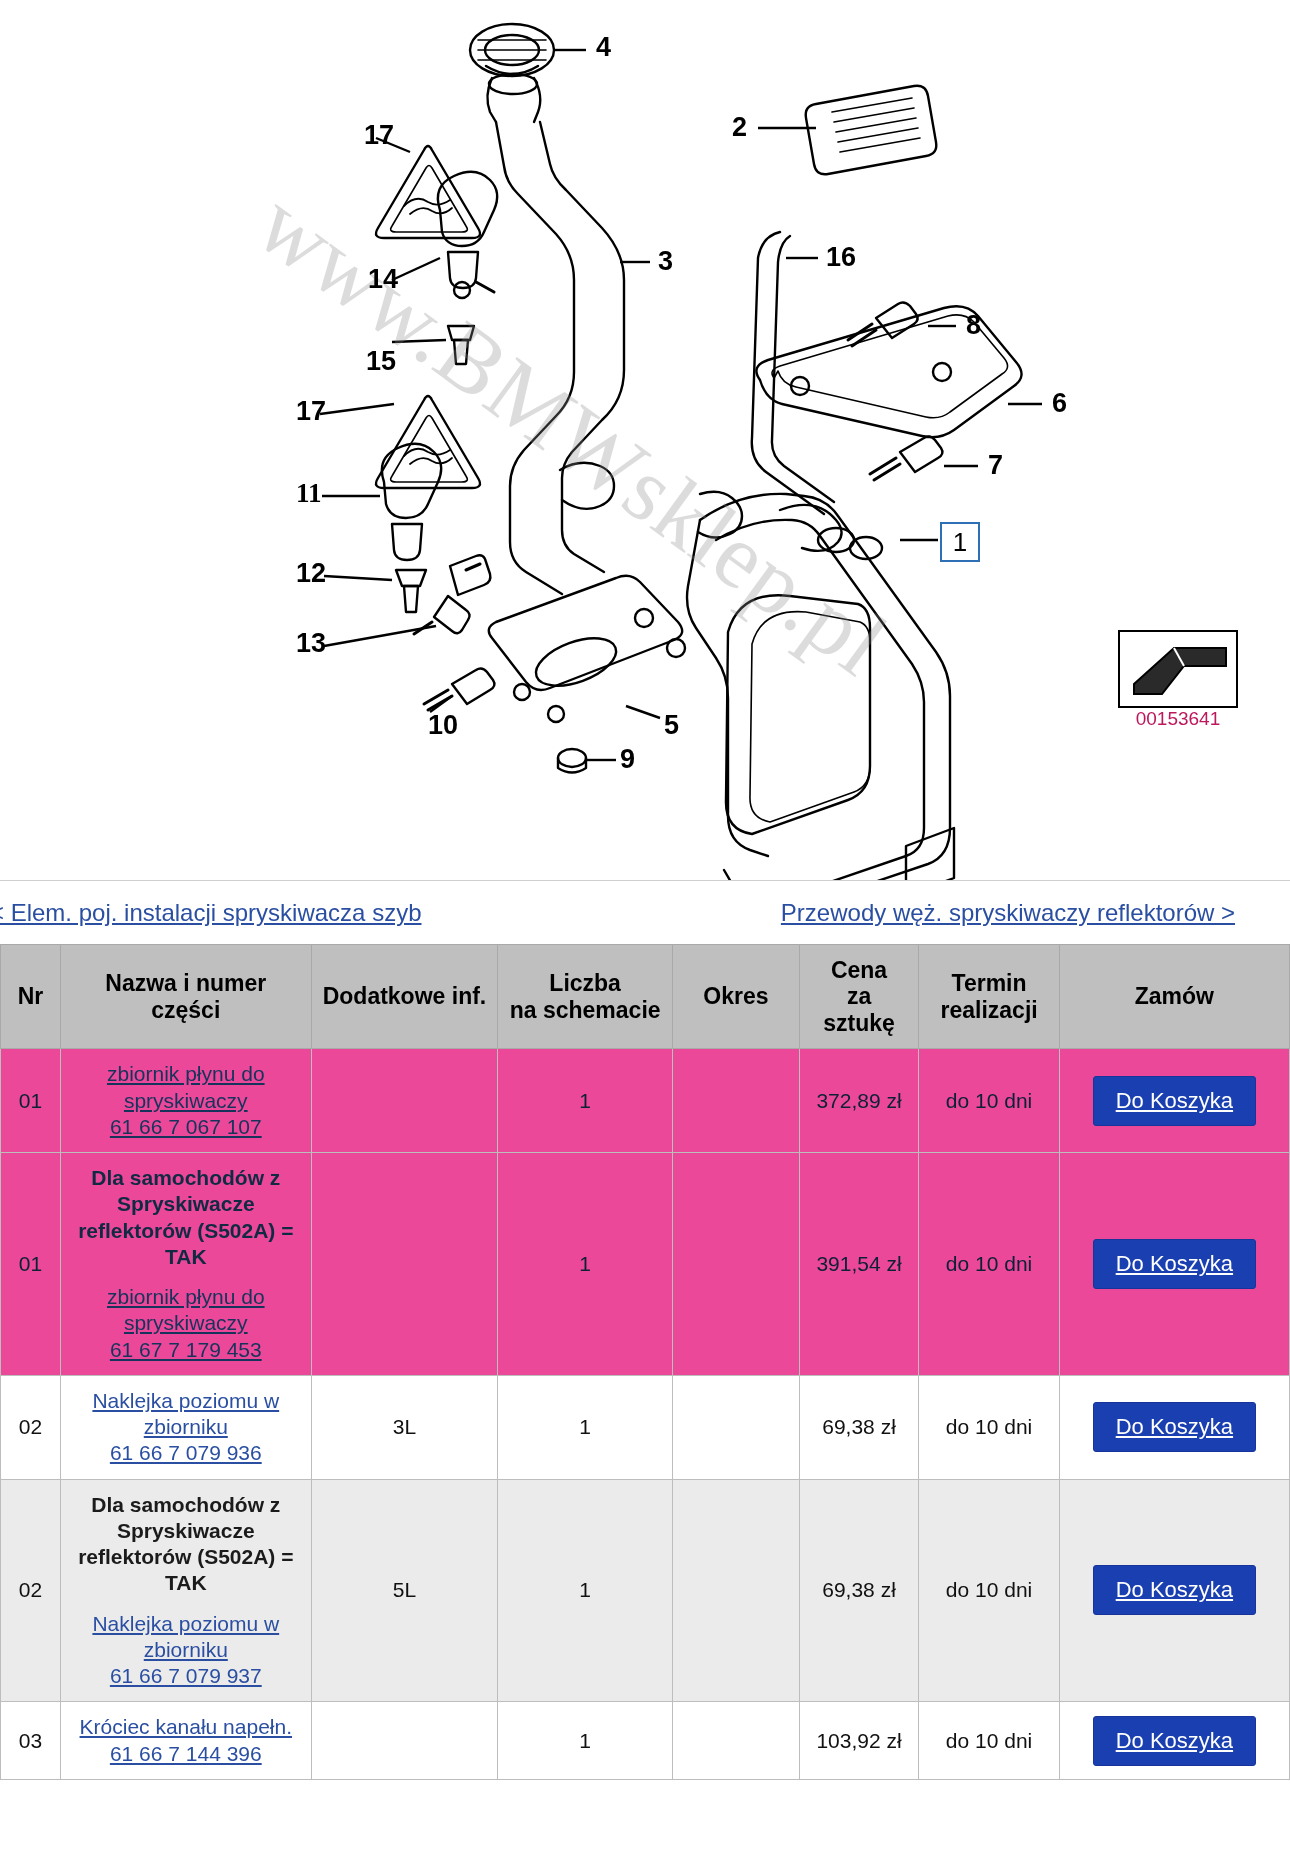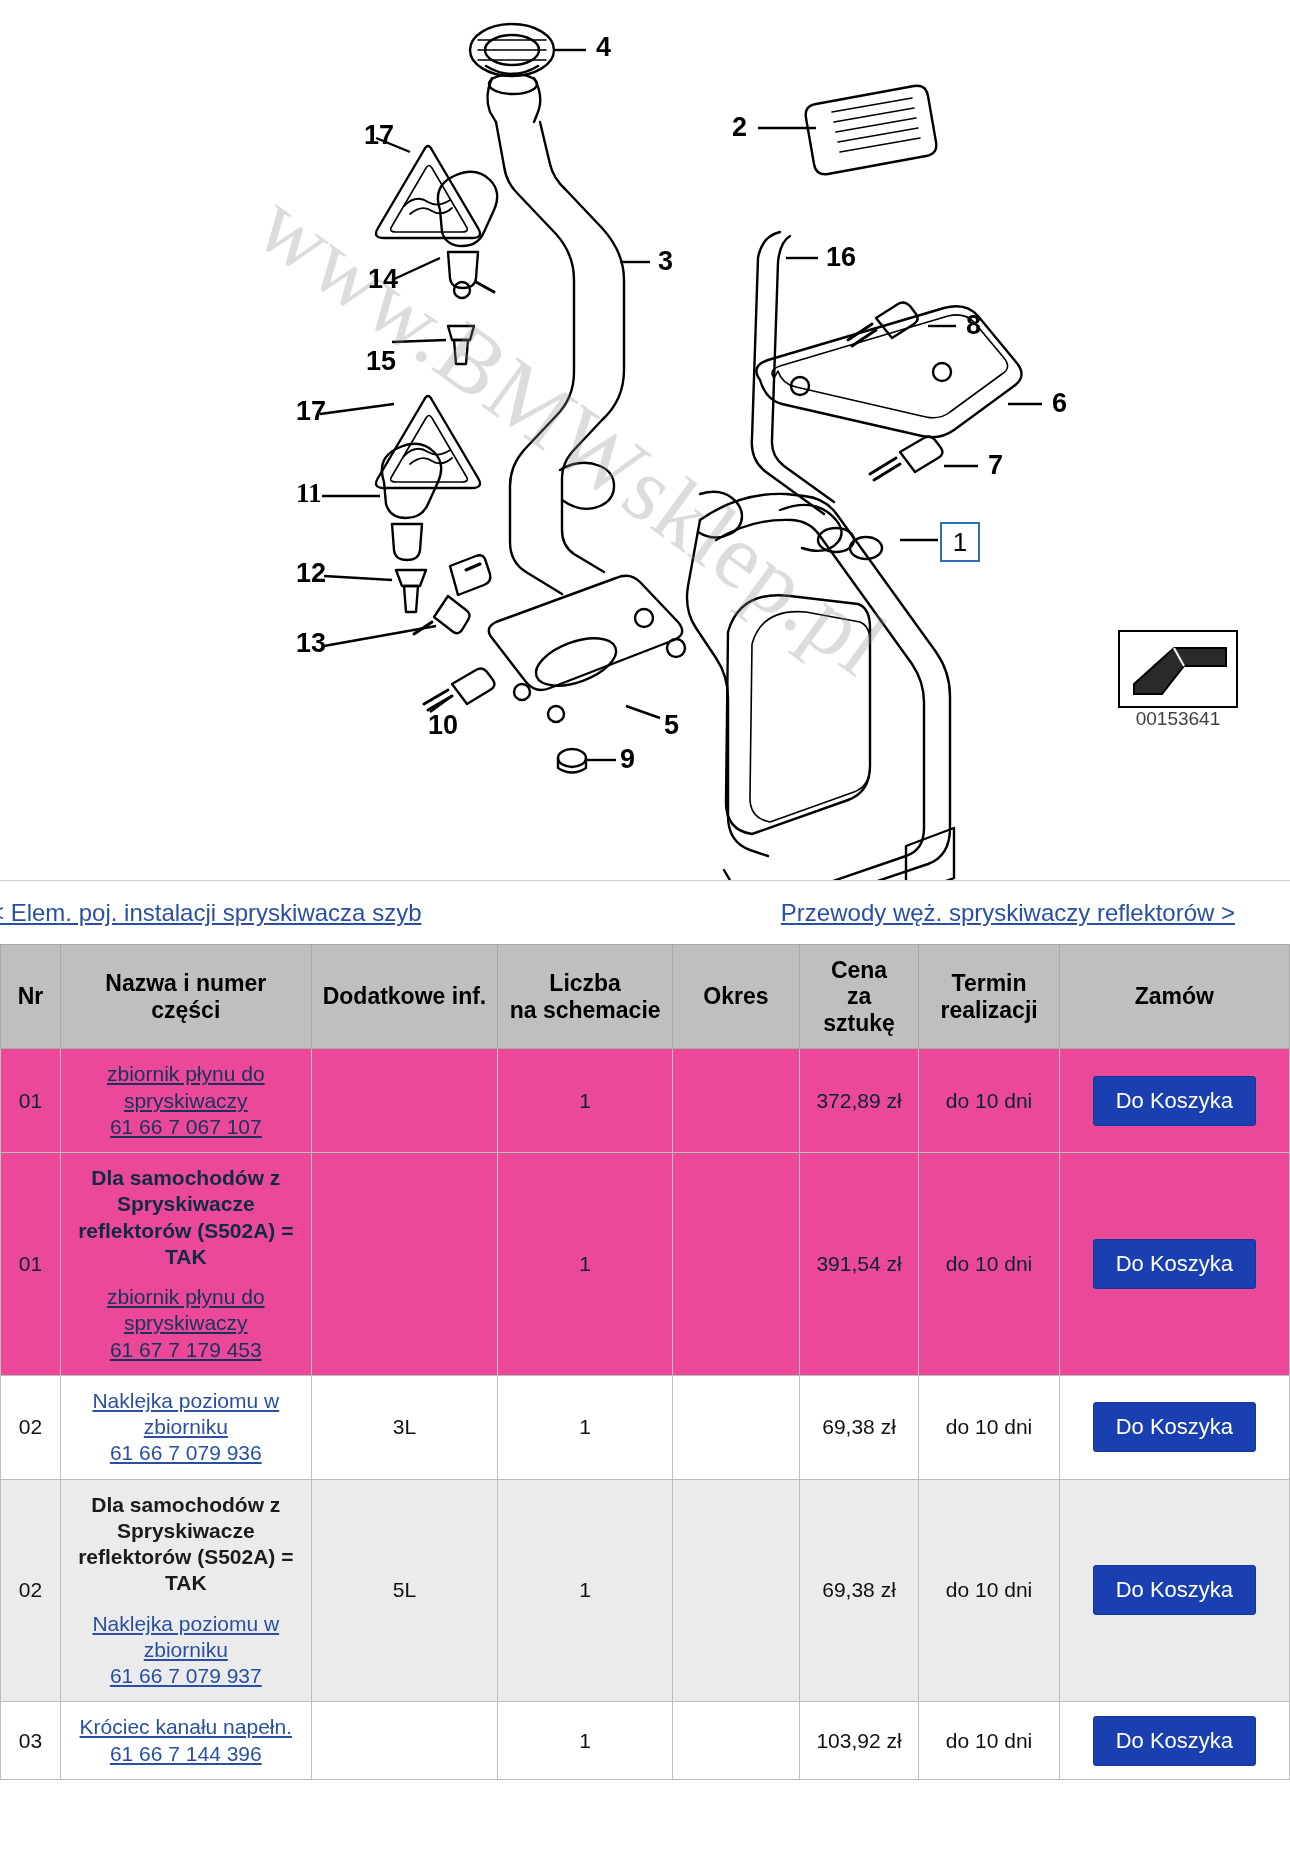--- a/index.html
+++ b/index.html
@@ -52,21 +52,21 @@
     font-family: "Liberation Sans", sans-serif;
     font-weight: bold;
     font-size: 27px;
     color: #000;
   }
   .idcode {
     position: absolute;
     right: 52px; bottom: 150px;
     text-align: center;
     font-size: 19px;
-    color: #404040;
+    color: #be185d;
   }
   .idcode .glyphbox {
     width: 120px; height: 78px;
     border: 2px solid #000;
     background: #fff;
     position: relative;
     overflow: hidden;
   }
 
   
@@ -149,20 +149,21 @@
   .btn-cart {
     display: inline-block;
     background: #1a3fb0;
     color: #ffffff;
     font-size: 22px;
     padding: 11px 22px;
     border: 1px solid #16349a;
     border-radius: 3px;
     white-space: nowrap;
     cursor: pointer;
+    text-decoration: underline;
   }
 </style>
 </head>
 <body>
 
 <div class="page">
 
   <div class="diagram-wrap">
 
     <svg class="diagram-svg" width="1290" height="880" viewBox="0 0 1290 880">

